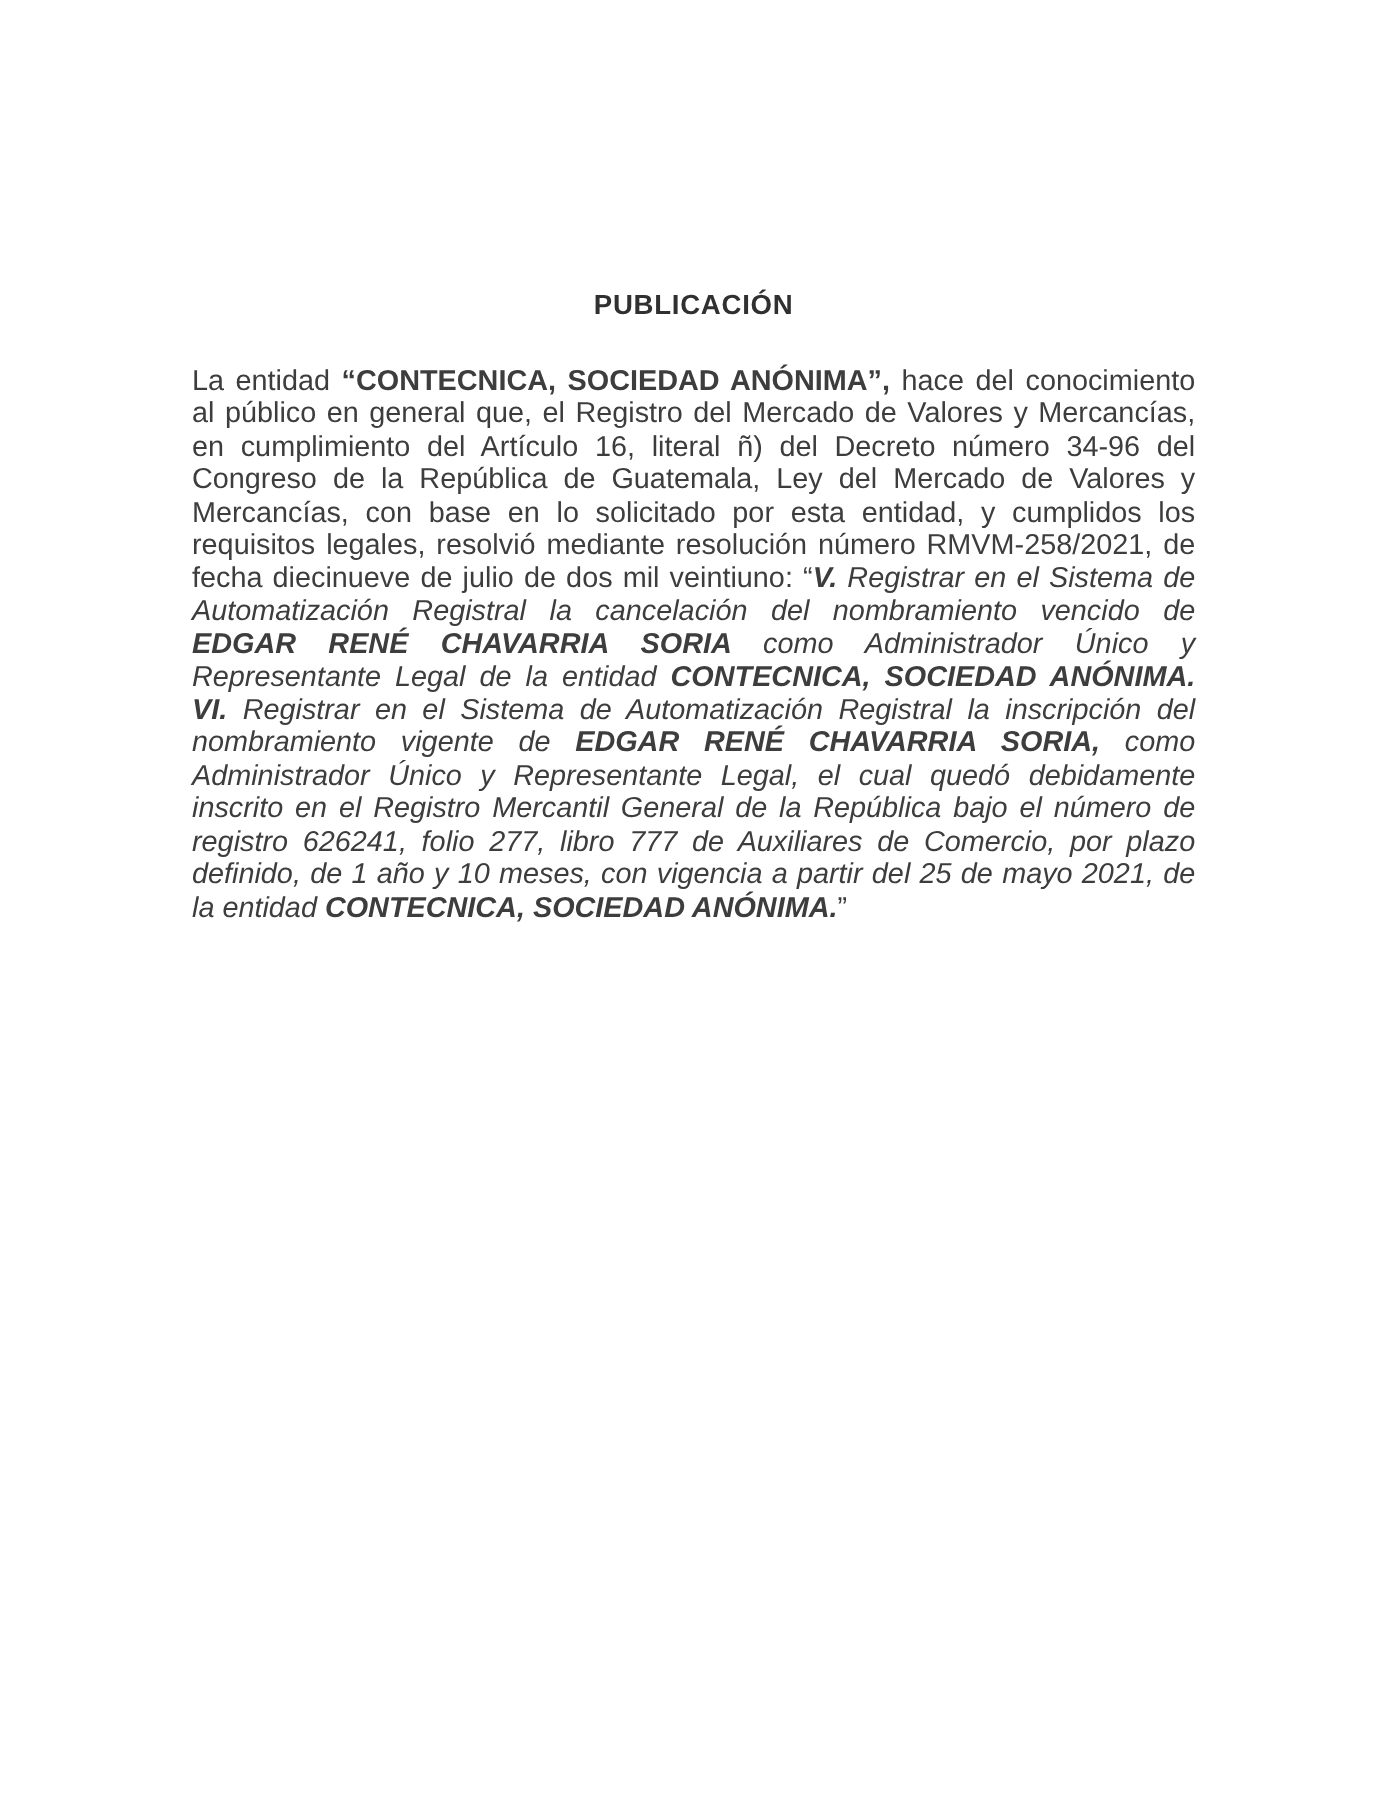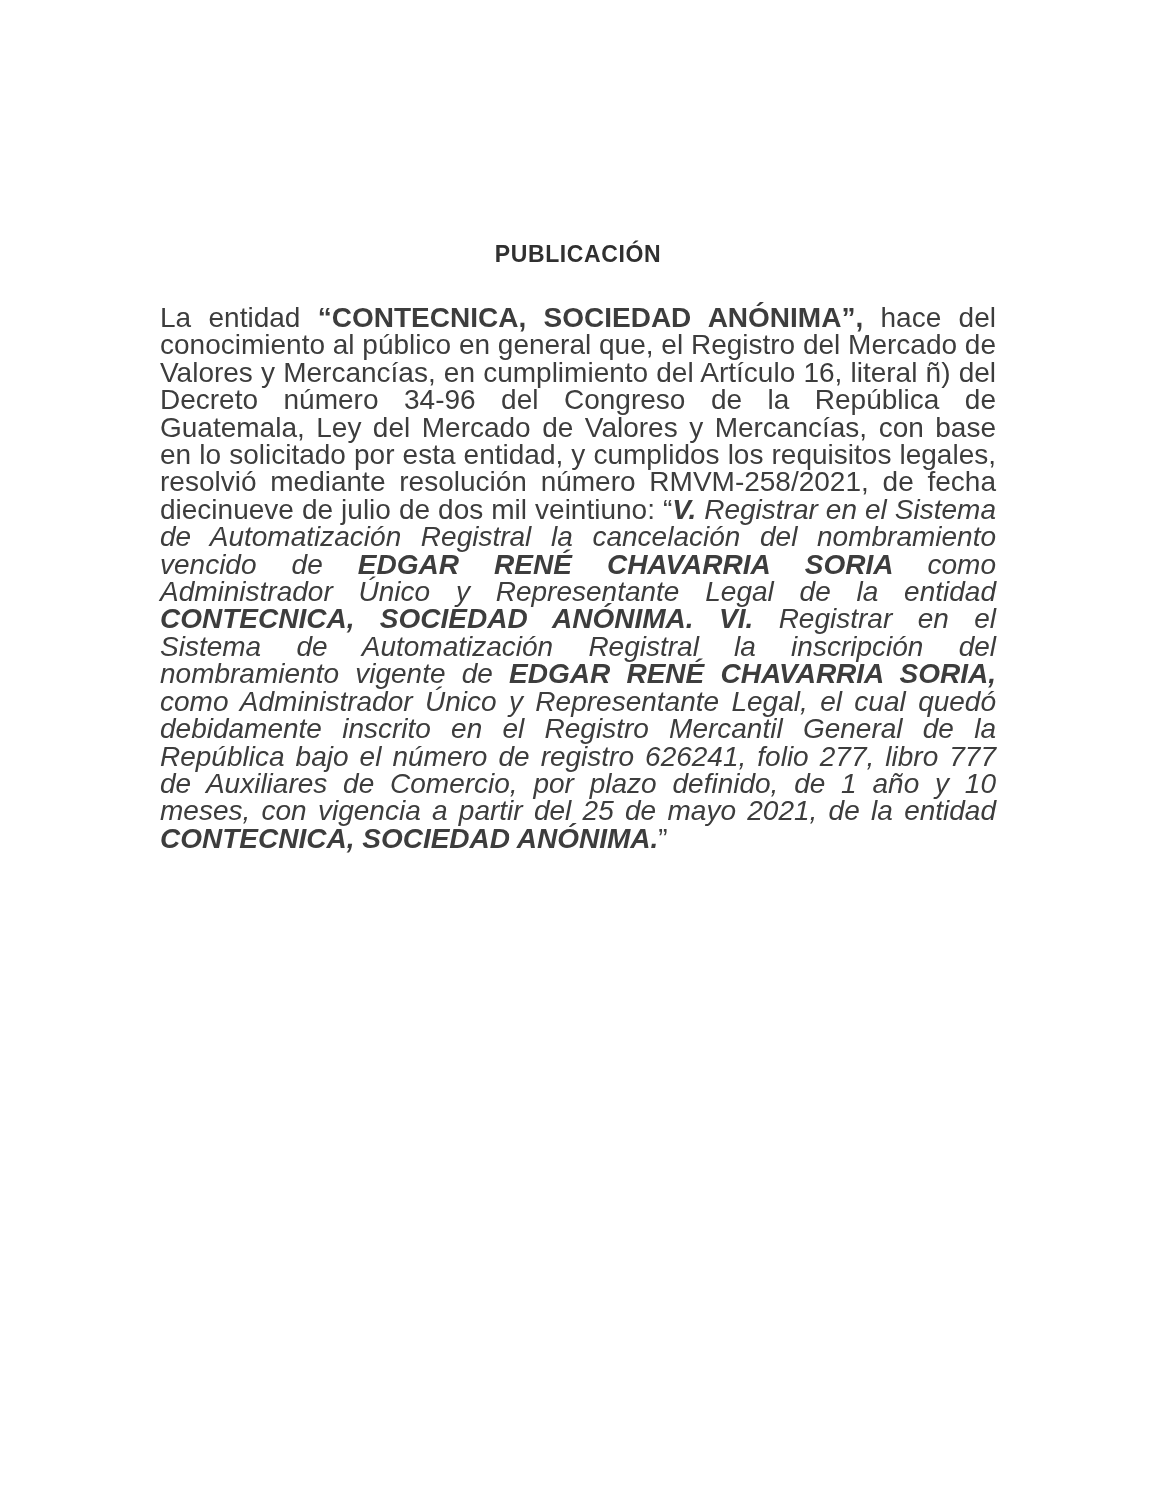--- a/index.html
+++ b/index.html
@@ -27,21 +27,21 @@
     font-weight: 700;
     font-size: 23px;
     letter-spacing: 0.6px;
     color: #303030;
     line-height: 28px;
     margin: 0;
   }
   .para-main {
     margin-top: 36px;
     text-align: justify;
-    font-size: 28px;
+    font-size: 24px;
     line-height: 27.4px;
     color: #3d3d3d;
   }
   .para-footer {
     margin-top: 23px;
     font-size: 21px;
     line-height: 27.6px;
     color: #3d3d3d;
   }
   .run { white-space: pre-wrap; }

